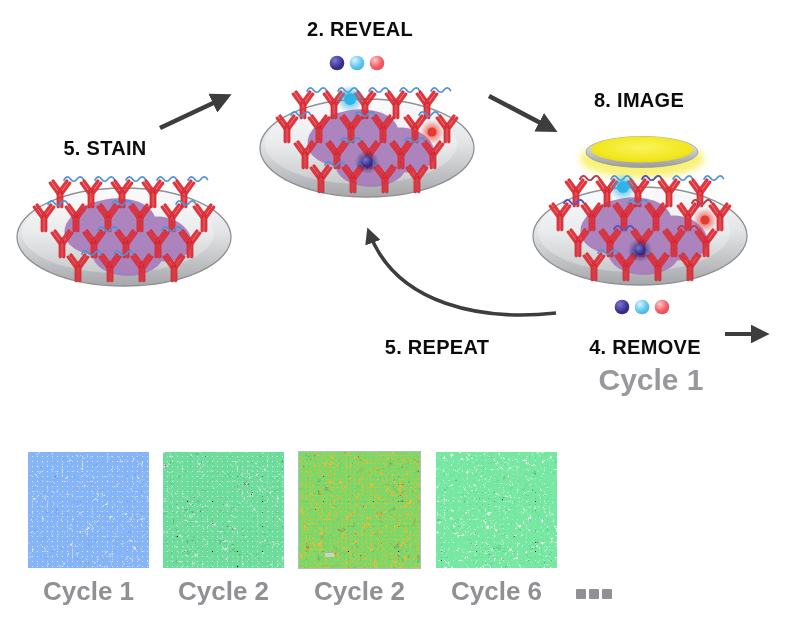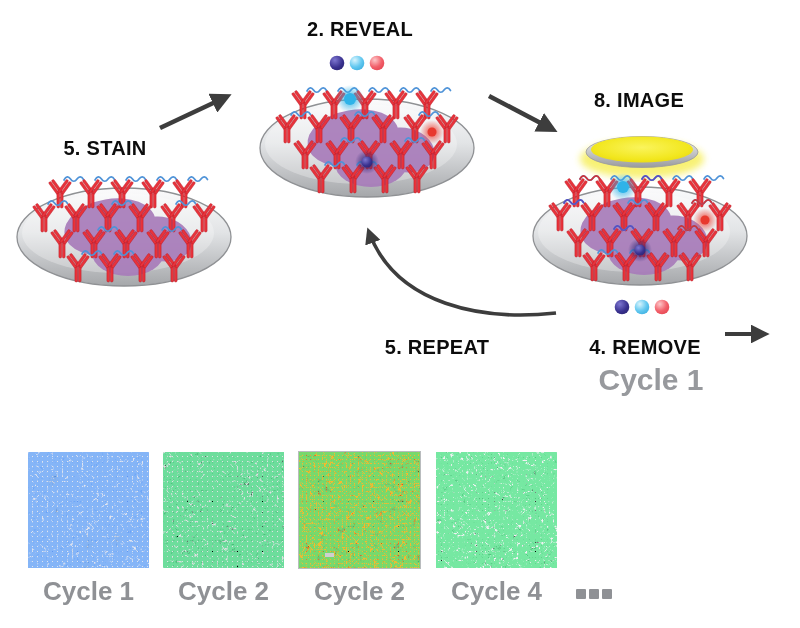--- a/index.html
+++ b/index.html
@@ -282,21 +282,21 @@
     </svg>
     <figcaption>Cycle 2</figcaption>
   </figure>
 
   <figure class="cycle-fig" style="left:436px;top:452px">
     <svg width="121" height="116" viewBox="0 0 121 116">
       <rect width="121" height="116" fill="#030303"></rect>
       <rect width="121" height="116" filter="url(#tx-gray3)"></rect>
       <rect width="121" height="116" filter="url(#tx-green-sparse)" opacity="0.85"></rect>
     </svg>
-    <figcaption>Cycle 4</figcaption>
+    <figcaption>Cycle 6</figcaption>
   </figure>
 
   <div class="ellipsis">
     <span></span>
       <span></span>
       <span></span>
   </div>
 
 
 </div>

